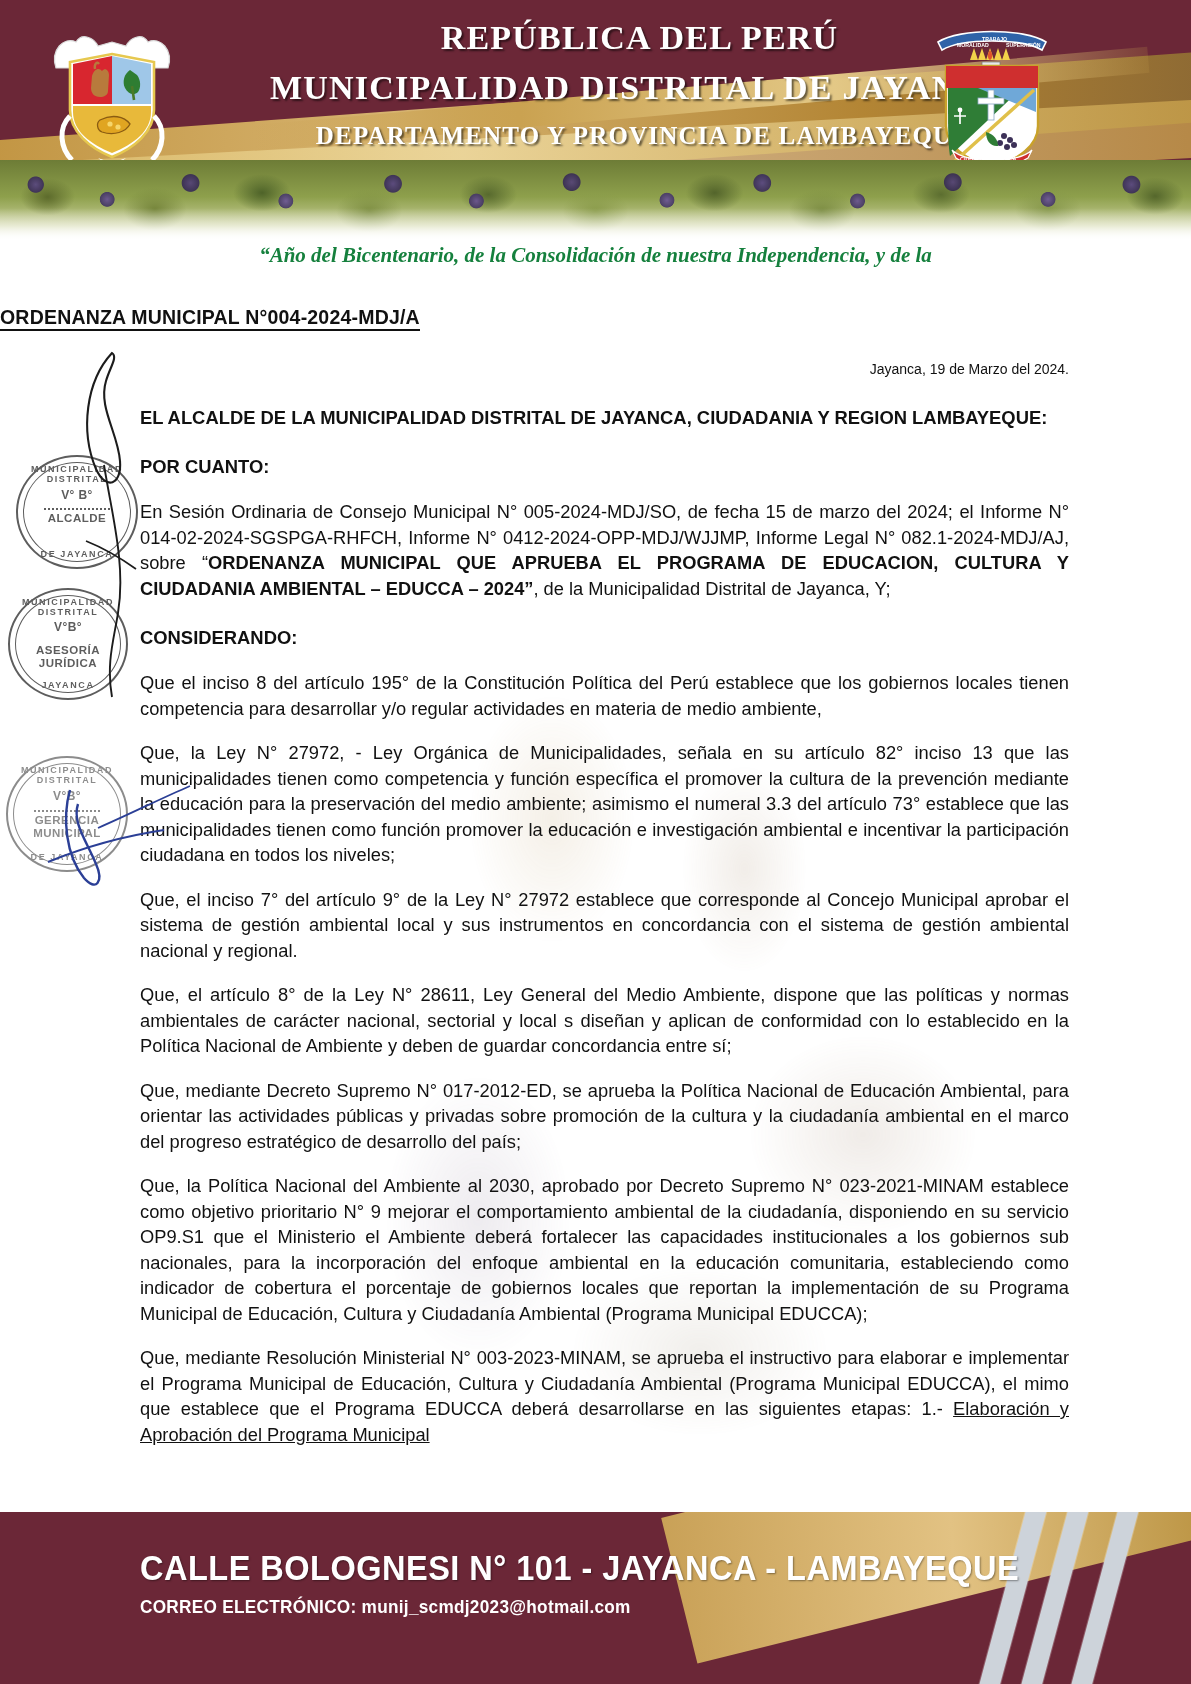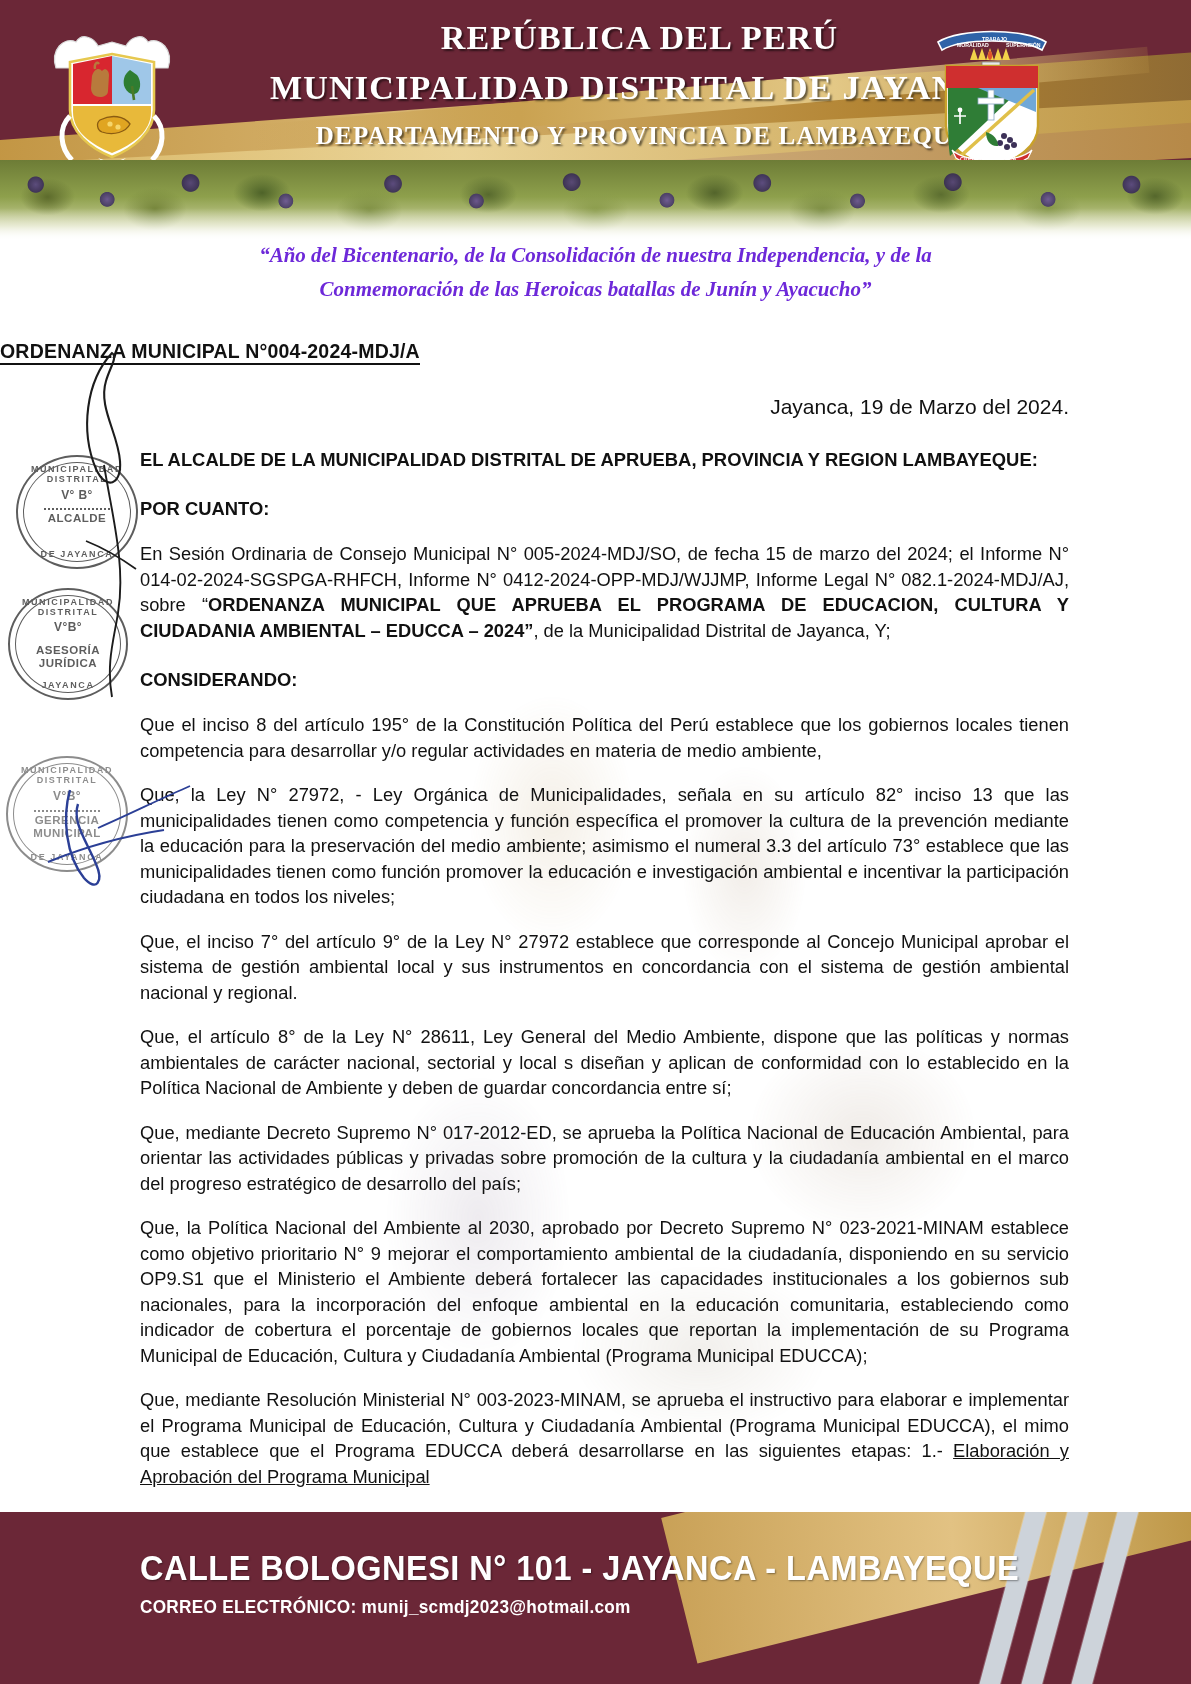--- a/index.html
+++ b/index.html
@@ -150,35 +150,35 @@
     width: 1191px;
     z-index: 3;
   }
   .lema {
     text-align: center;
     font-family: "Liberation Serif", serif;
     font-style: italic;
     font-weight: bold;
     font-size: 21px;
     line-height: 34px;
-    color: #6d28d9;
+    color: #15803d;
     margin: 0 140px;
   }
   .doc-number {
     margin-top: 34px;
     font-size: 19.5px;
     font-weight: bold;
     color: #111;
     letter-spacing: .2px;
   }
   .doc-number span { border-bottom: 2px solid #111; padding-bottom: 1px; }
   .place-date {
     text-align: right;
     margin: 32px 122px 0 0;
-    font-size: 21px;
+    font-size: 14px;
     color: #111;
   }
   .body-area {
     margin: 28px 122px 0 140px;
     color: #111;
   }
   p.para {
     margin: 0 0 19px 0;
     font-size: 18.3px;
     line-height: 25.5px;
@@ -391,32 +391,31 @@
     <div class="grapes"></div>
     <div class="vine-fade"></div>
   </div>
 
   <div class="watermark"></div>
 
   <div class="content">
 
     <div class="lema">
       <div>“Año del Bicentenario, de la Consolidación de nuestra Independencia, y de la</div>
-      <div>Conmemoración de las Heroicas batallas de Junín y Ayacucho”</div>
     </div>
 
     <div class="doc-number">
       <span>ORDENANZA MUNICIPAL N°004-2024-MDJ/A</span>
     </div>
 
     <div class="place-date">Jayanca, 19 de Marzo del 2024.</div>
 
     <div class="body-area">
 
-      <div class="hd">EL ALCALDE DE LA MUNICIPALIDAD DISTRITAL DE APRUEBA, PROVINCIA Y REGION LAMBAYEQUE:</div>
+      <div class="hd">EL ALCALDE DE LA MUNICIPALIDAD DISTRITAL DE JAYANCA, CIUDADANIA Y REGION LAMBAYEQUE:</div>
 
       <div class="hd gap">POR CUANTO:</div>
 
       <p class="para"><span>En Sesión Ordinaria de Consejo Municipal N° 005-2024-MDJ/SO, de fecha 15 de marzo del 2024; el Informe N° 014-02-2024-SGSPGA-RHFCH, Informe N° 0412-2024-OPP-MDJ/WJJMP, Informe Legal N° 082.1-2024-MDJ/AJ, sobre </span><span>“</span><span class="bold">ORDENANZA MUNICIPAL QUE APRUEBA EL PROGRAMA DE EDUCACION, CULTURA Y CIUDADANIA AMBIENTAL – EDUCCA – 2024</span><span class="bold">”</span><span>, de la Municipalidad Distrital de Jayanca, Y;</span></p>
 
       <div class="hd gap">CONSIDERANDO:</div>
 
       <p class="para">Que el inciso 8 del artículo 195° de la Constitución Política del Perú establece que los gobiernos locales tienen competencia para desarrollar y/o regular actividades en materia de medio ambiente,</p>
       <p class="para">Que, la Ley N° 27972, - Ley Orgánica de Municipalidades, señala en su artículo 82° inciso 13 que las municipalidades tienen como competencia y función específica el promover la cultura de la prevención mediante la educación para la preservación del medio ambiente; asimismo el numeral 3.3 del artículo 73° establece que las municipalidades tienen como función promover la educación e investigación ambiental e incentivar la participación ciudadana en todos los niveles;</p>
       <p class="para">Que, el inciso 7° del artículo 9° de la Ley N° 27972 establece que corresponde al Concejo Municipal aprobar el sistema de gestión ambiental local y sus instrumentos en concordancia con el sistema de gestión ambiental nacional y regional.</p>

